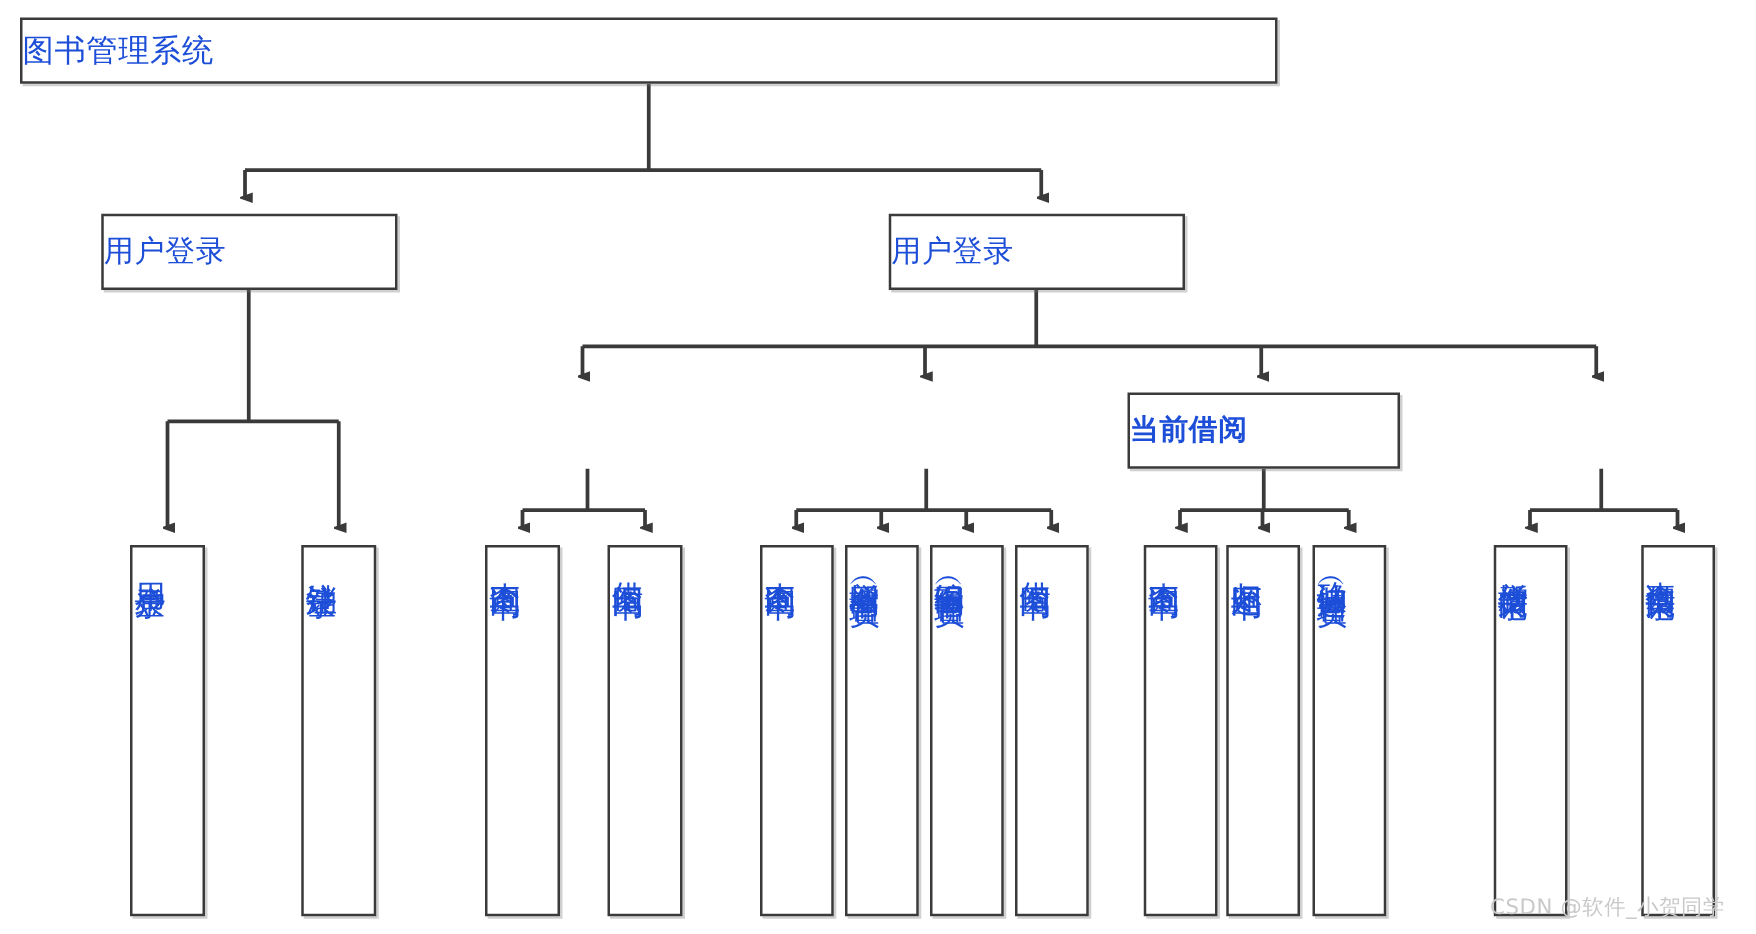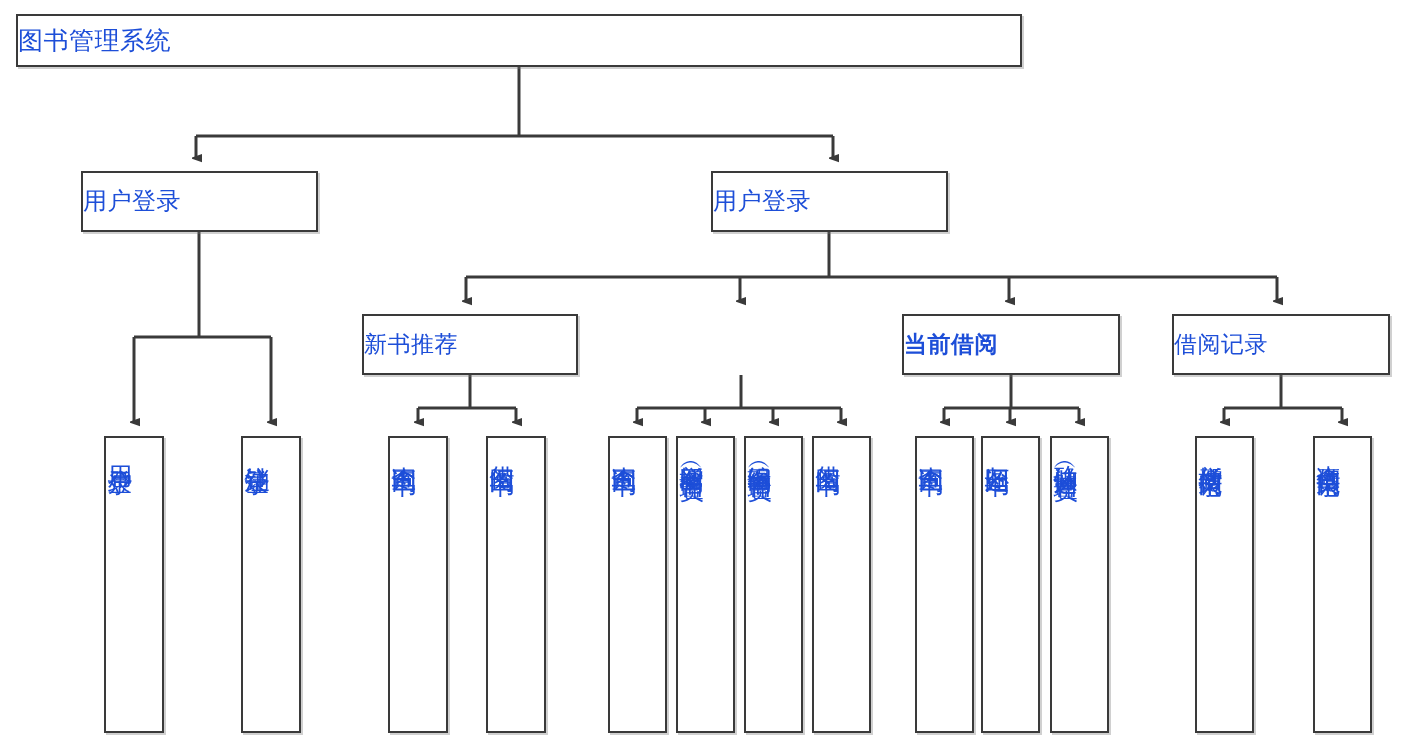--- a/index.html
+++ b/index.html
@@ -115,28 +115,22 @@
     <span class="label">图书管理系统</span>
   </div>
 
   <div class="node lvl2" style="left:81px;top:171px;width:237px;height:61px;">
     <span class="label">用户登录</span>
   </div>
   <div class="node lvl2" style="left:711px;top:171px;width:237px;height:61px;">
     <span class="label">用户登录</span>
   </div>
 
-  <div class="node lvl3" style="left:362px;top:314px;width:216px;height:61px;">
-    <span class="label">新书推荐</span>
-  </div>
   <div class="node lvl3" style="left:902px;top:314px;width:218px;height:61px;font-weight:bold;">
     <span class="label">当前借阅</span>
-  </div>
-  <div class="node lvl3" style="left:1172px;top:314px;width:218px;height:61px;">
-    <span class="label">借阅记录</span>
   </div>
 
   <div class="node leaf" style="left:104px;top:436px;width:60px;height:297px;">
     <span class="label">用户登录</span>
   </div>
   <div class="node leaf" style="left:241px;top:436px;width:60px;height:297px;">
     <span class="label">注销登录</span>
   </div>
 
   <div class="node leaf" style="left:388px;top:436px;width:60px;height:297px;">
@@ -169,14 +163,15 @@
     <span class="label">确认归还（管理员）</span>
   </div>
 
   <div class="node leaf tall" style="left:1195px;top:436px;width:59px;height:297px;">
     <span class="label">新增借阅记录</span>
   </div>
   <div class="node leaf tall" style="left:1313px;top:436px;width:59px;height:297px;">
     <span class="label">查询借阅记录</span>
   </div>
 
+  <div id="watermark">CSDN @软件_小贺同学</div>
 
 </div>
 
 </body></html>

